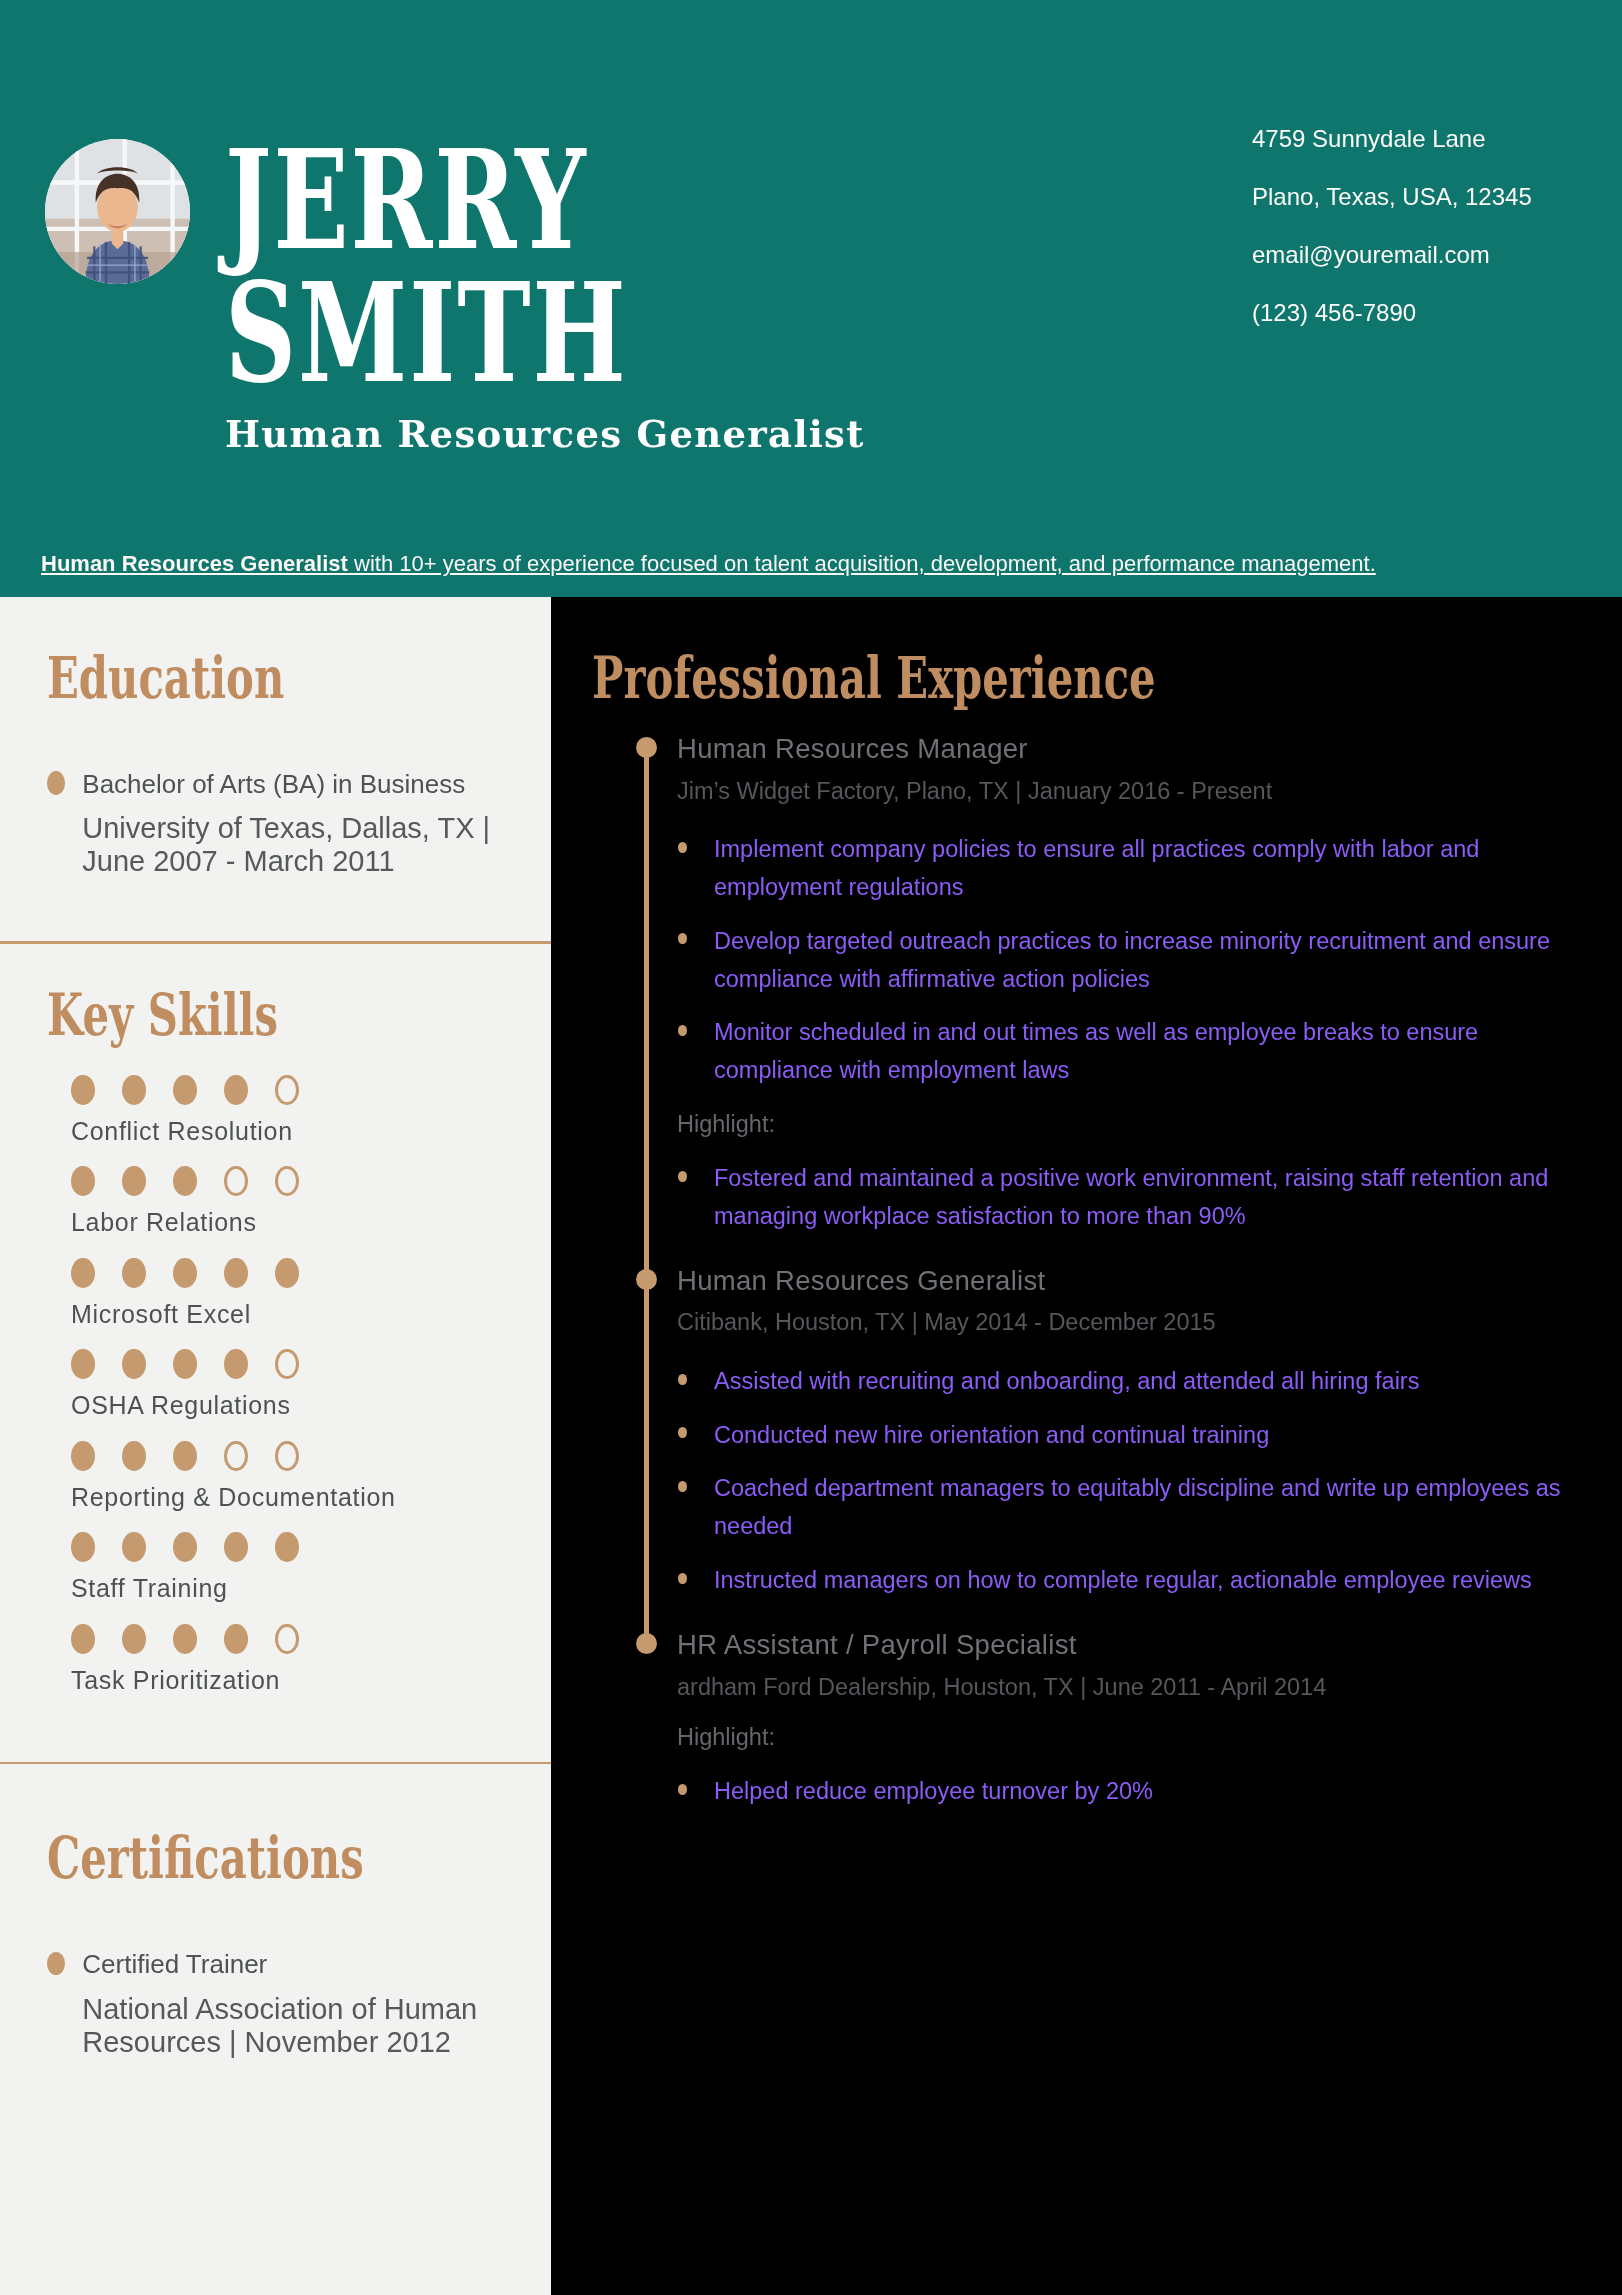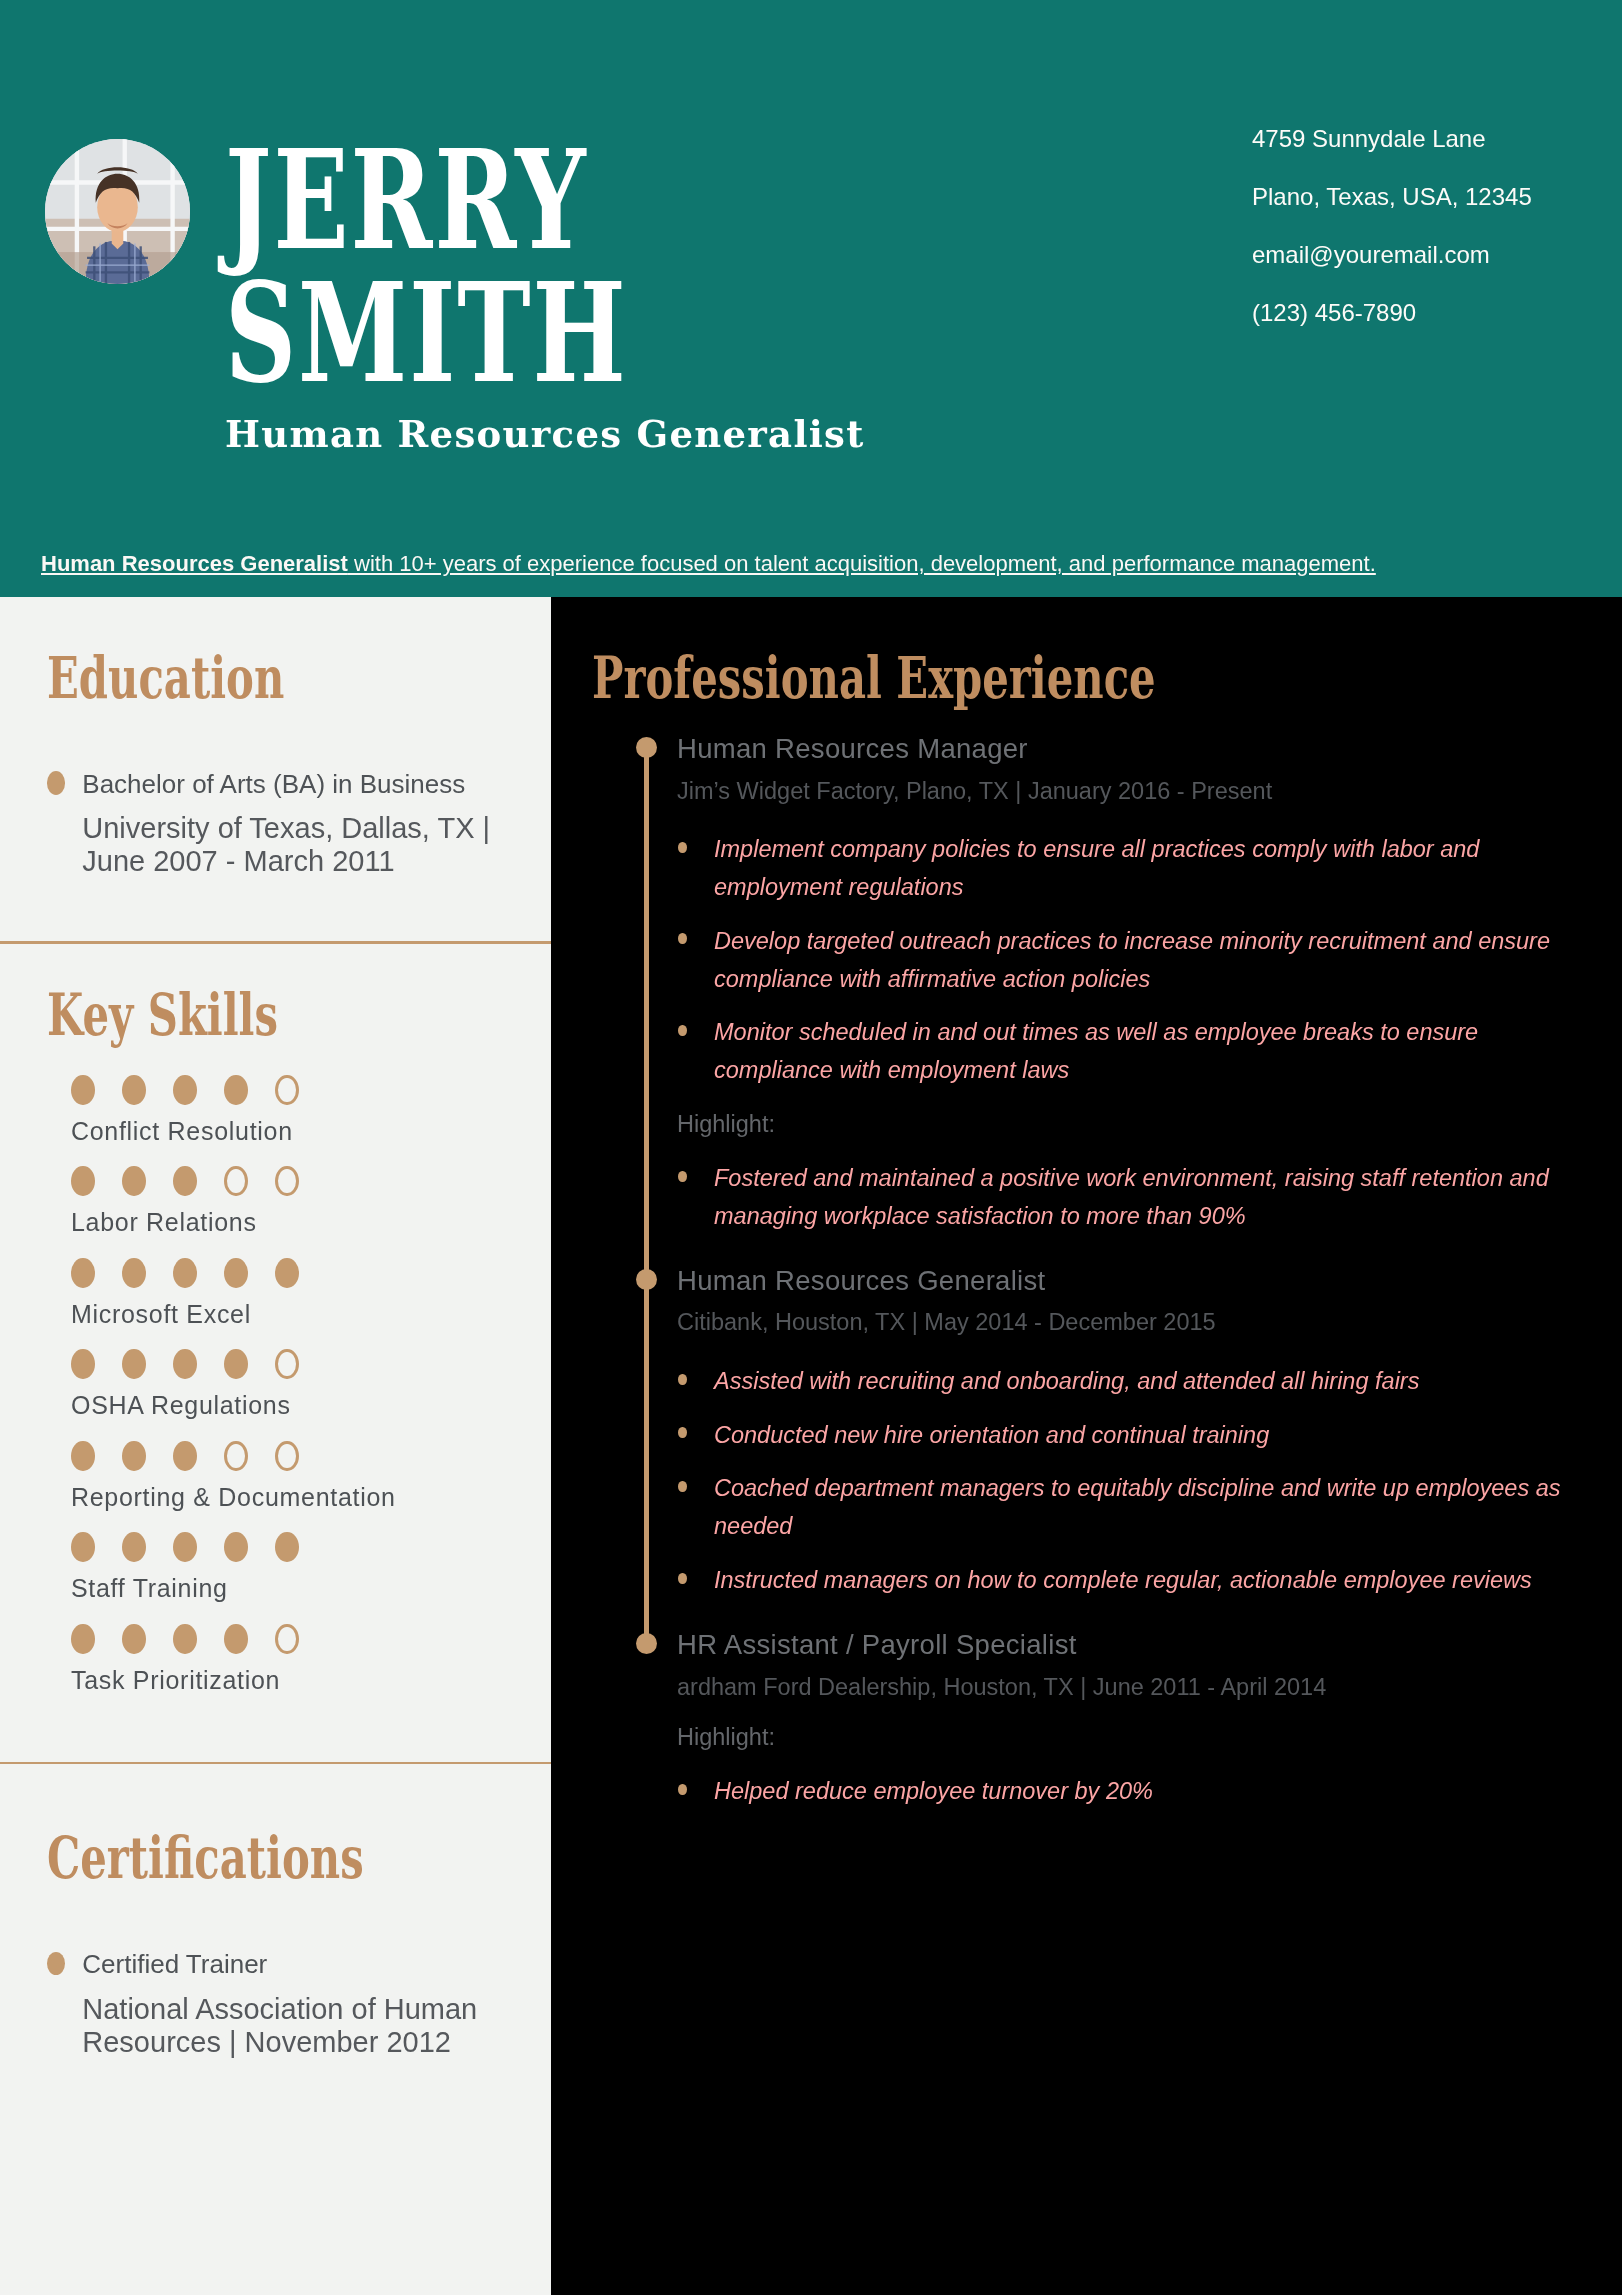--- a/index.html
+++ b/index.html
@@ -58,22 +58,22 @@
   .jobs{position:relative;margin-top:0;}
   .timeline{position:absolute;width:5.2px;background:#c49a6e;left:52px;}
   .job{position:relative;padding-left:85px;}
   .job1{margin-top:25px;}
   .job+.job{margin-top:29px;}
   .job-marker{position:absolute;left:44px;top:5.2px;width:21px;height:21px;border-radius:50%;
         background:#c49a6e;z-index:2;}
   .job-title{font-size:27.5px;line-height:33px;color:#6e7175;letter-spacing:0.3px;}
   .job-meta{font-size:23.5px;line-height:31px;color:#54575b;margin-top:10.5px;}
   .job ul{list-style:none;margin:23.5px 0 0 0;padding:0;}
-  .job li{position:relative;padding-left:37px;font-size:23.5px;line-height:38px;color:#fca5a5;
-        margin-bottom:15.7px;max-width:856px;font-style:italic;}
+  .job li{position:relative;padding-left:37px;font-size:23.5px;line-height:38px;color:#8b5cf6;
+        margin-bottom:15.7px;max-width:856px;}
   .job li::before{content:"";position:absolute;left:1.3px;top:11.8px;width:8.5px;height:11px;
         border-radius:50%;background:#c49a6e;}
   .hl-label{font-size:23.5px;line-height:33px;color:#64676b;margin-top:18.3px;}
   .job ul.hl{margin-top:18.3px;}
 </style>
 </head>
 <body>
 
 <div id="page">
 

